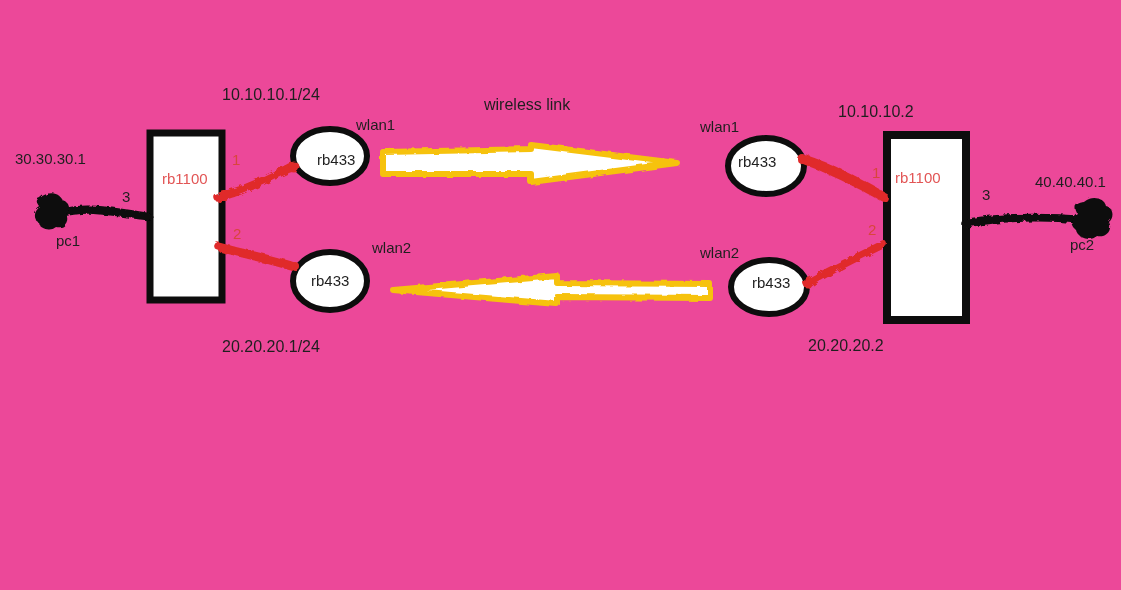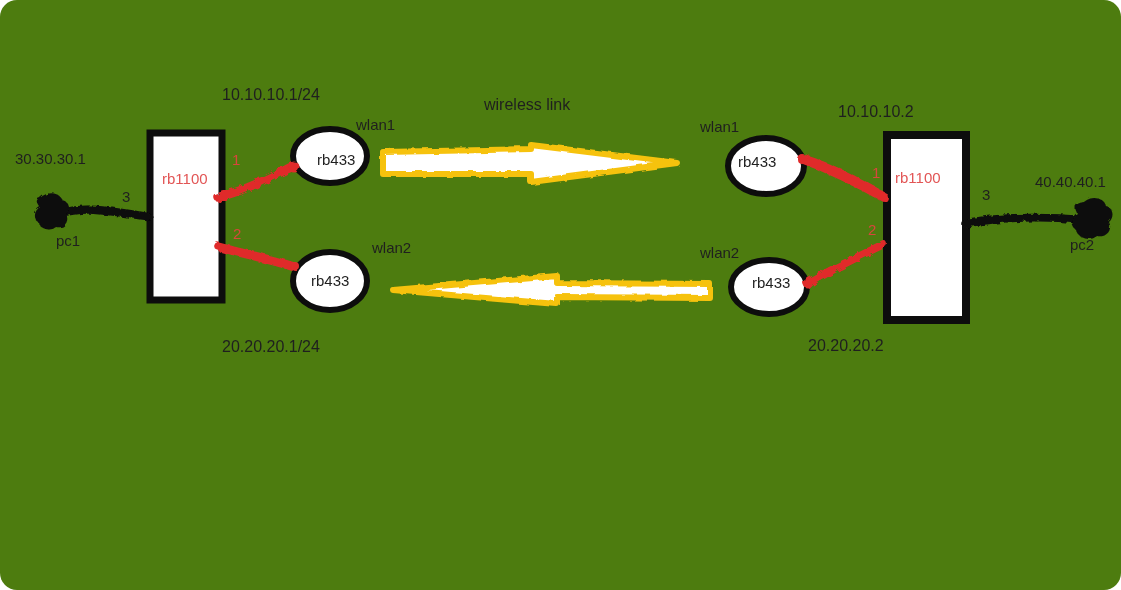--- a/index.html
+++ b/index.html
@@ -1,17 +1,17 @@
 <!DOCTYPE html>
 <html><head>
 <meta charset="utf-8">
 <style>
   html,body{margin:0;padding:0;background:#ffffff;}
-  .stage{position:relative;width:1121px;height:590px;background:#4d7c0f;overflow:hidden;
-         font-family:"Liberation Sans",sans-serif;border-radius:17px;}
+  .stage{position:relative;width:1121px;height:590px;background:#ec4899;overflow:hidden;
+         font-family:"Liberation Sans",sans-serif;}
   svg{display:block;}
   .lbl{fill:#1f1f1f;font-family:"Liberation Sans",sans-serif;}
   .t16{font-size:16px;}
   .t15{font-size:15px;}
   .shape{fill:#ffffff;stroke:#0d0d0d;}
 </style>
 </head>
 <body>
 
 <div class="stage">

